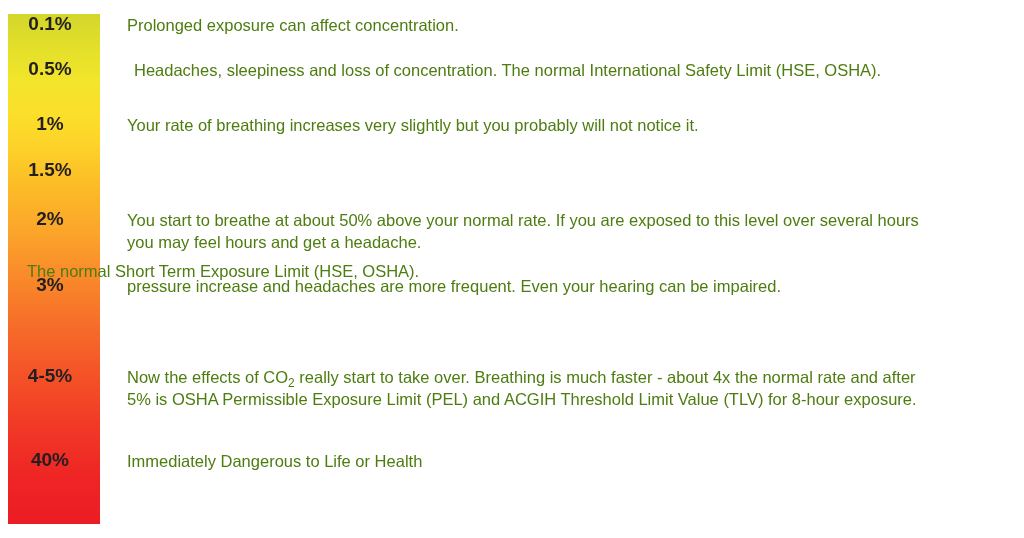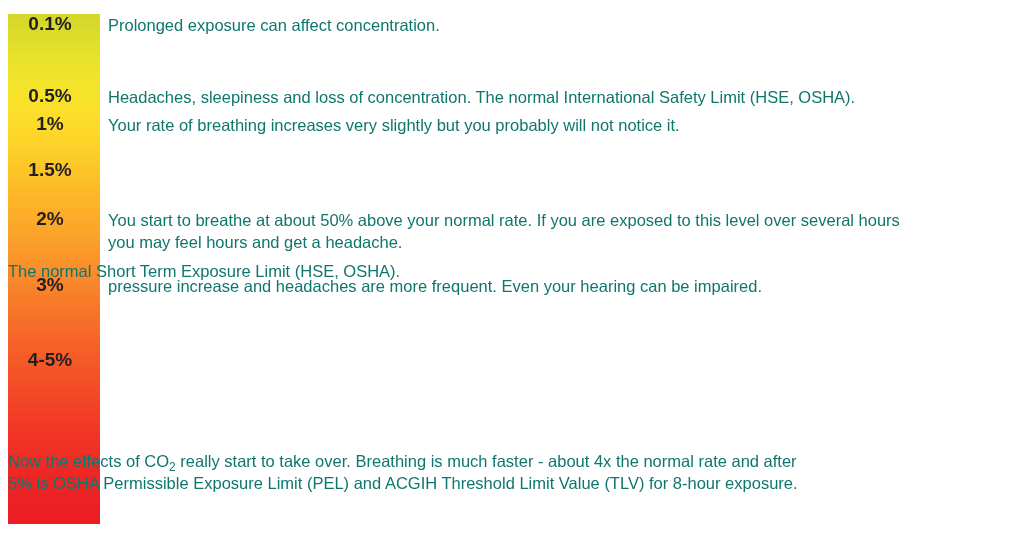--- a/index.html
+++ b/index.html
@@ -62,22 +62,23 @@
     font-weight: bold;
     font-size: 19px;
     color: #231f20;
     line-height: 1.1;
   }
   .desc {
     flex: 1 1 auto;
     padding-left: 8px;
     padding-right: 14px;
     font-size: 16.5px;
-    color: #0f766e;
+    color: #4d7c0f;
     line-height: 1.35;
+    margin-left: 19px;
   }
   .desc .line {
     display: block;
     white-space: nowrap;
   }
   sub {
     font-size: 0.72em;
     vertical-align: baseline;
     position: relative;
     top: 4px;
@@ -88,21 +89,21 @@
 
 <div class="chart">
   <div class="gradient-bar"></div>
   <div class="rows">
       <div class="row" style="top: 0px;">
         <div class="level">0.1%</div>
         <div class="desc">
           <span class="line">Prolonged exposure can affect concentration.</span>
         </div>
       </div>
-      <div class="row" style="top: 72px;">
+      <div class="row" style="top: 45px; gap: 7px;">
         <div class="level">0.5%</div>
         <div class="desc">
           <span class="line">Headaches, sleepiness and loss of concentration. The normal International Safety Limit (HSE, OSHA).</span>
         </div>
       </div>
       <div class="row" style="top: 100px;">
         <div class="level">1%</div>
         <div class="desc">
           <span class="line">Your rate of breathing increases very slightly but you probably will not notice it.</span>
         </div>
@@ -119,21 +120,27 @@
           <span class="line">You start to breathe at about 50% above your normal rate. If you are exposed to this level over several hours</span>
           <span class="line">you may feel hours and get a headache.</span>
         </div>
       </div>
       <div class="row" style="top: 261px;">
         <div class="level">3%</div>
         <div class="desc">
           <span class="line">pressure increase and headaches are more frequent. Even your hearing can be impaired.</span>
         </div>
       </div>
-      <div class="row" style="top: 336px; flex-direction: column;">
+      <div class="row" style="top: 352px;">
         <div class="level">4-5%</div>
         <div class="desc">
           <span class="line">Now the effects of CO<sub>2</sub> really start to take over. Breathing is much faster - about 4x the normal rate and after</span>
           <span class="line">5% is OSHA Permissible Exposure Limit (PEL) and ACGIH Threshold Limit Value (TLV) for 8-hour exposure.</span>
         </div>
       </div>
+      <div class="row" style="top: 436px;">
+        <div class="level">40%</div>
+        <div class="desc">
+          <span class="line">Immediately Dangerous to Life or Health</span>
+        </div>
+      </div>
     </div>
 </div>
 
 </body></html>

